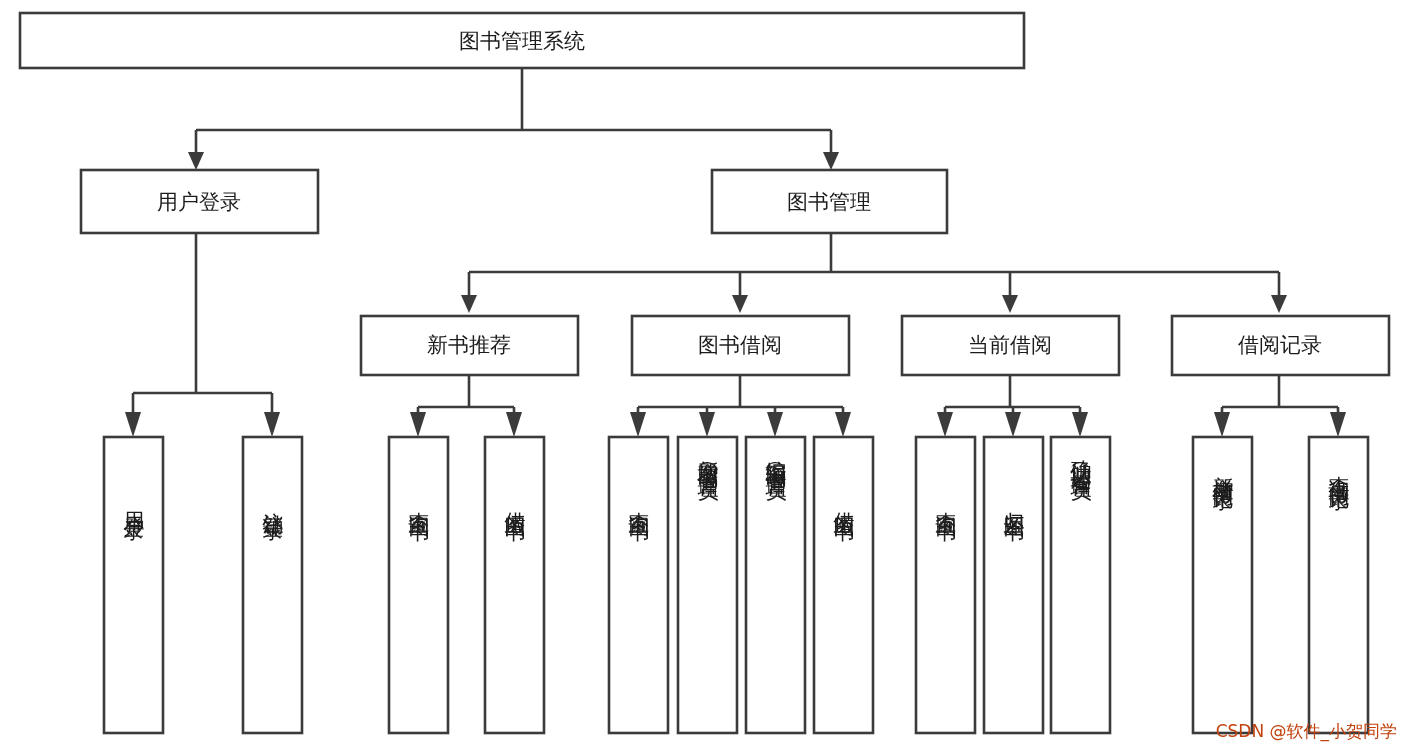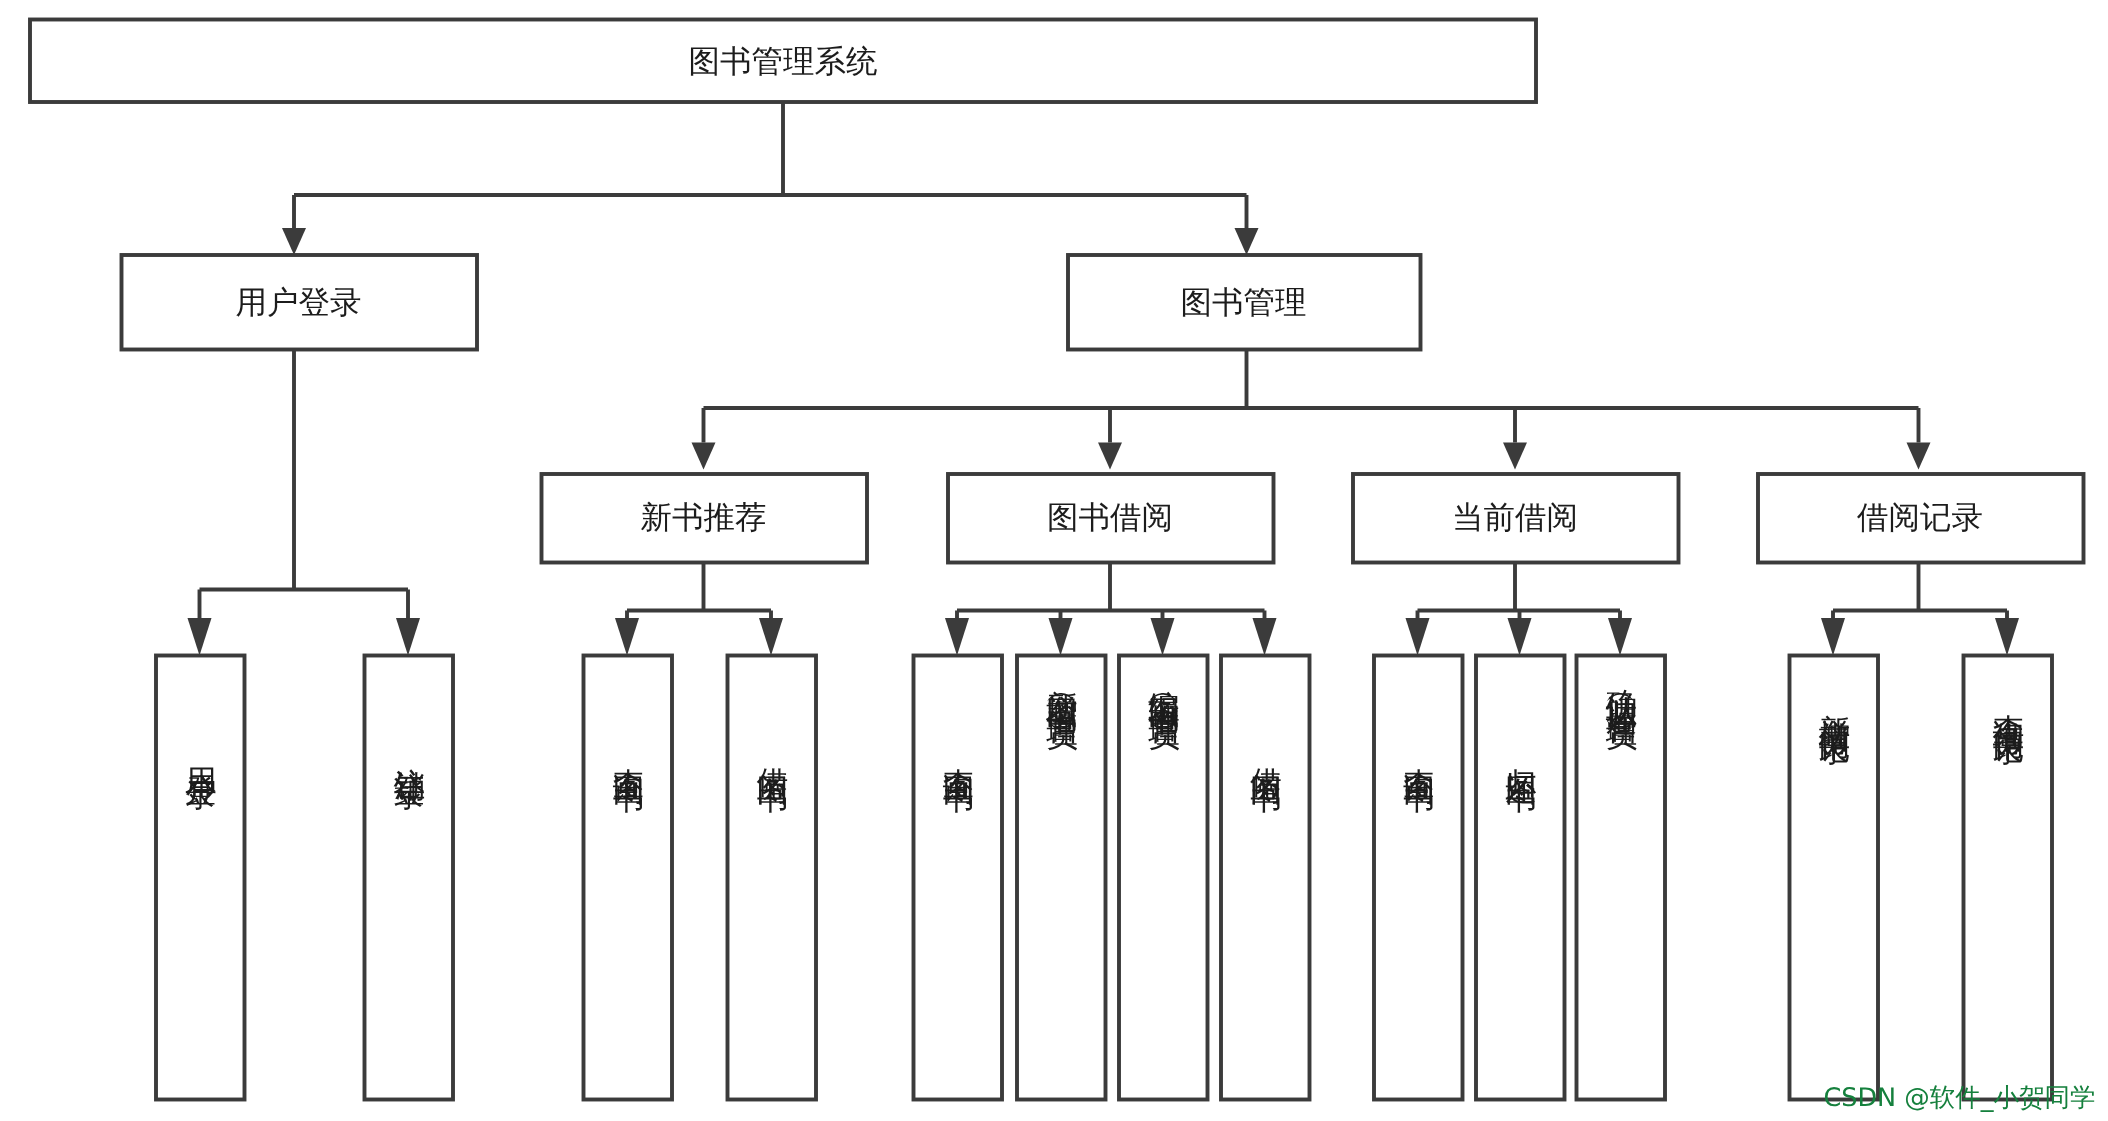--- a/index.html
+++ b/index.html
@@ -64,21 +64,21 @@
     letter-spacing: 3px;
     color: #1c1c1c;
     white-space: nowrap;
   }
   .watermark {
     position: absolute;
     right: 8px;
     bottom: 4px;
     font-family: "DejaVu Sans", "Liberation Sans", sans-serif;
     font-size: 17px;
-    color: #15803d;
+    color: #c2410c;
     white-space: nowrap;
     pointer-events: none;
     margin-left: 40px;
   }
 </style>
 </head>
 <body>
 
 <div id="diagram-root">
 

